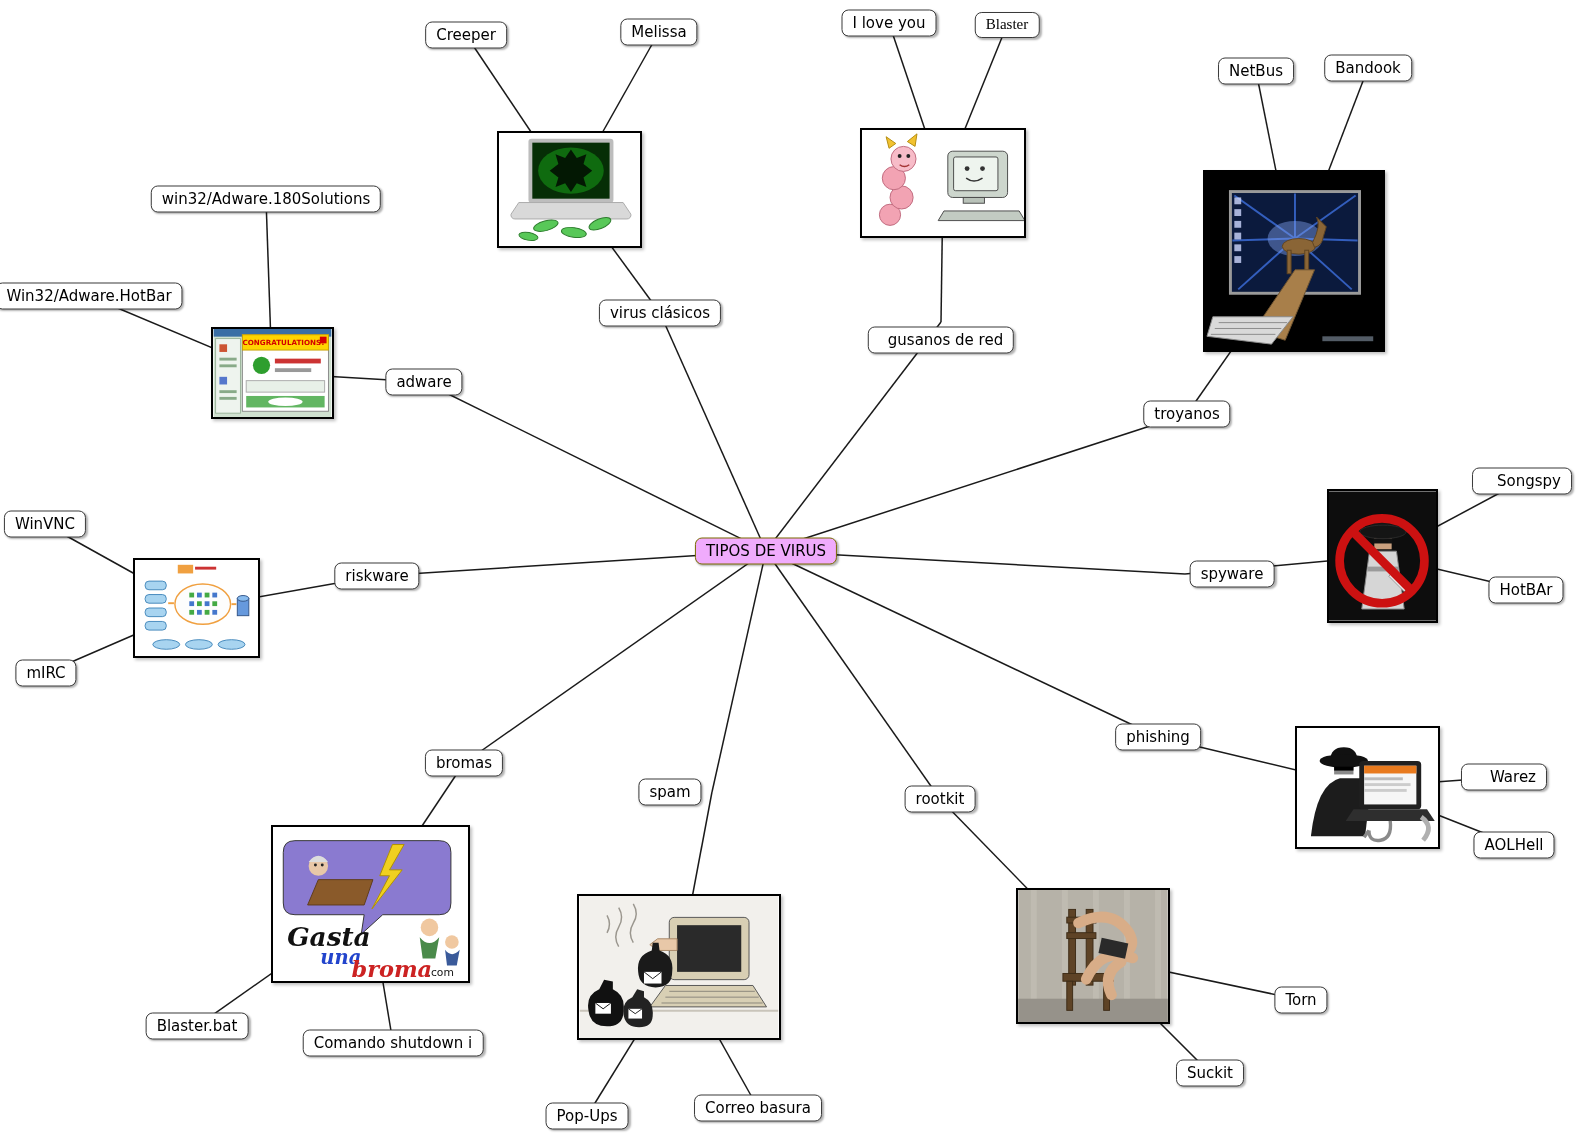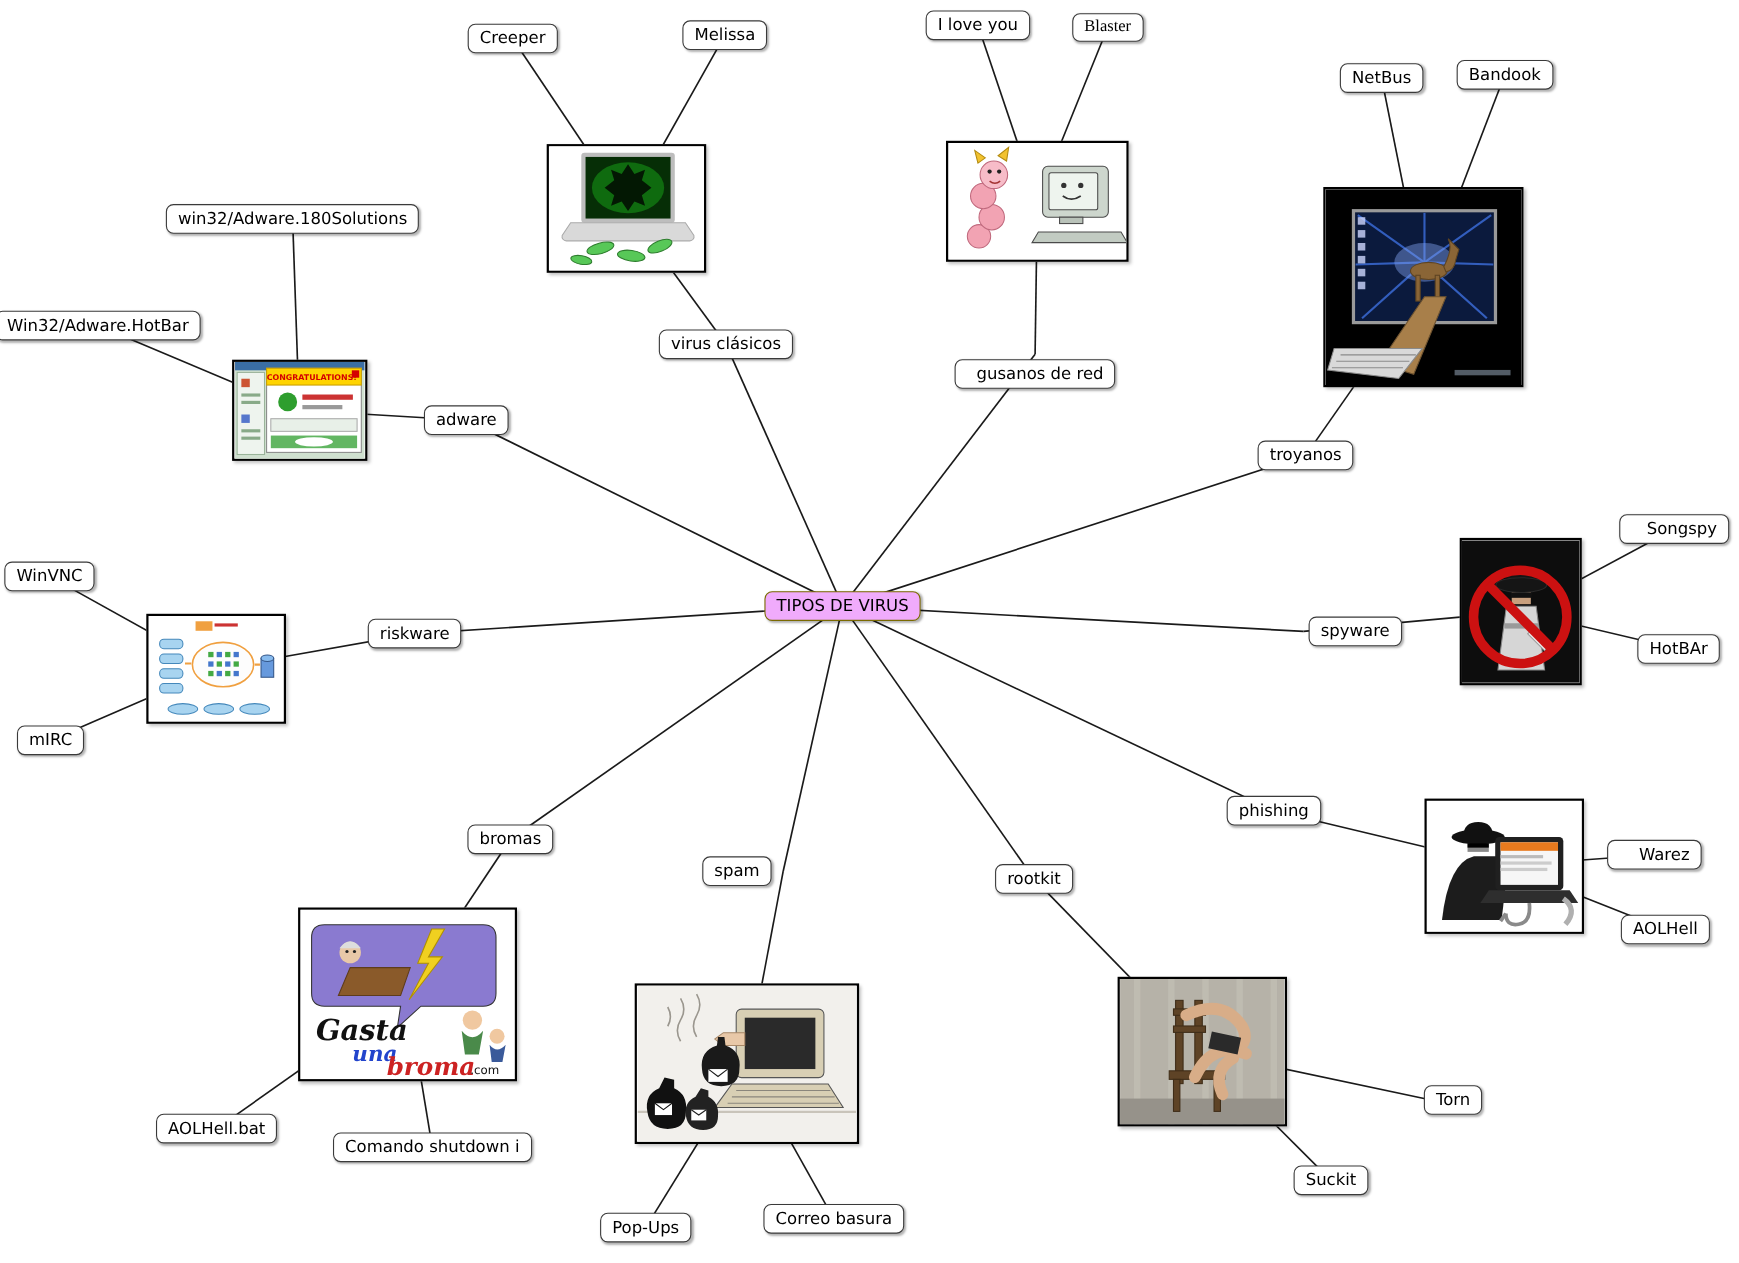--- a/index.html
+++ b/index.html
@@ -354,20 +354,20 @@
   <div class="node" style="left:1256px; top:71px;">NetBus</div>
   <div class="node" style="left:1368px; top:68px;">Bandook</div>
   <div class="node" style="left:266px; top:199px;">win32/Adware.180Solutions</div>
   <div class="node" style="left:89px; top:296px;">Win32/Adware.HotBar</div>
   <div class="node" style="left:1522px; top:481px;padding-left:24px;">Songspy</div>
   <div class="node" style="left:1526px; top:590px;">HotBAr</div>
   <div class="node" style="left:45px; top:524px;">WinVNC</div>
   <div class="node" style="left:46px; top:673px;">mIRC</div>
   <div class="node" style="left:1504px; top:777px;padding-left:28px;">Warez</div>
   <div class="node" style="left:1514px; top:845px;">AOLHell</div>
-  <div class="node" style="left:197px; top:1026px;">AOLHell.bat</div>
+  <div class="node" style="left:197px; top:1026px;">Blaster.bat</div>
   <div class="node" style="left:393px; top:1043px;">Comando shutdown i</div>
   <div class="node" style="left:587px; top:1116px;">Pop-Ups</div>
   <div class="node" style="left:758px; top:1108px;">Correo basura</div>
-  <div class="node" style="left:1301px; top:1000px;margin-left:20px;">Torn</div>
+  <div class="node" style="left:1301px; top:1000px;">Torn</div>
   <div class="node" style="left:1210px; top:1073px;">Suckit</div>
 
 </div>
 
 </body></html>

